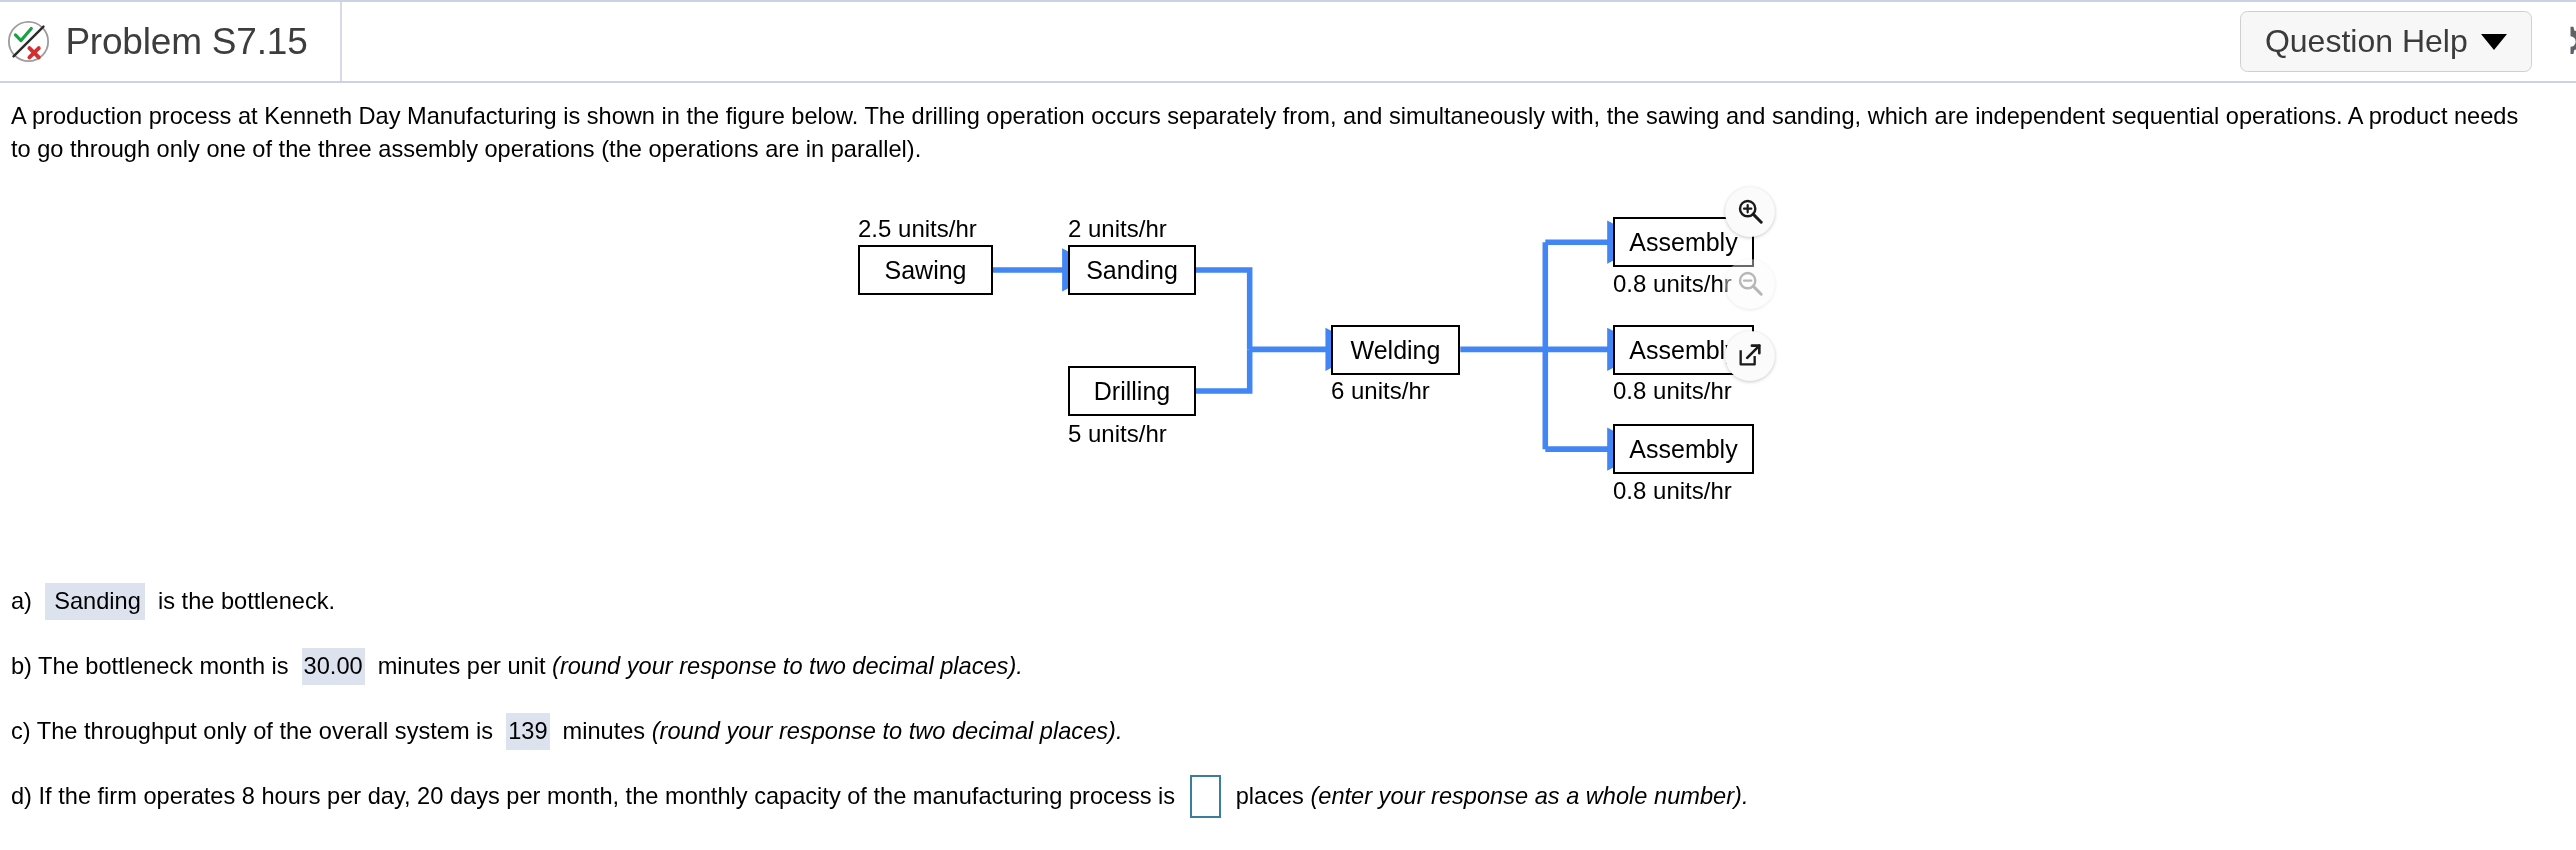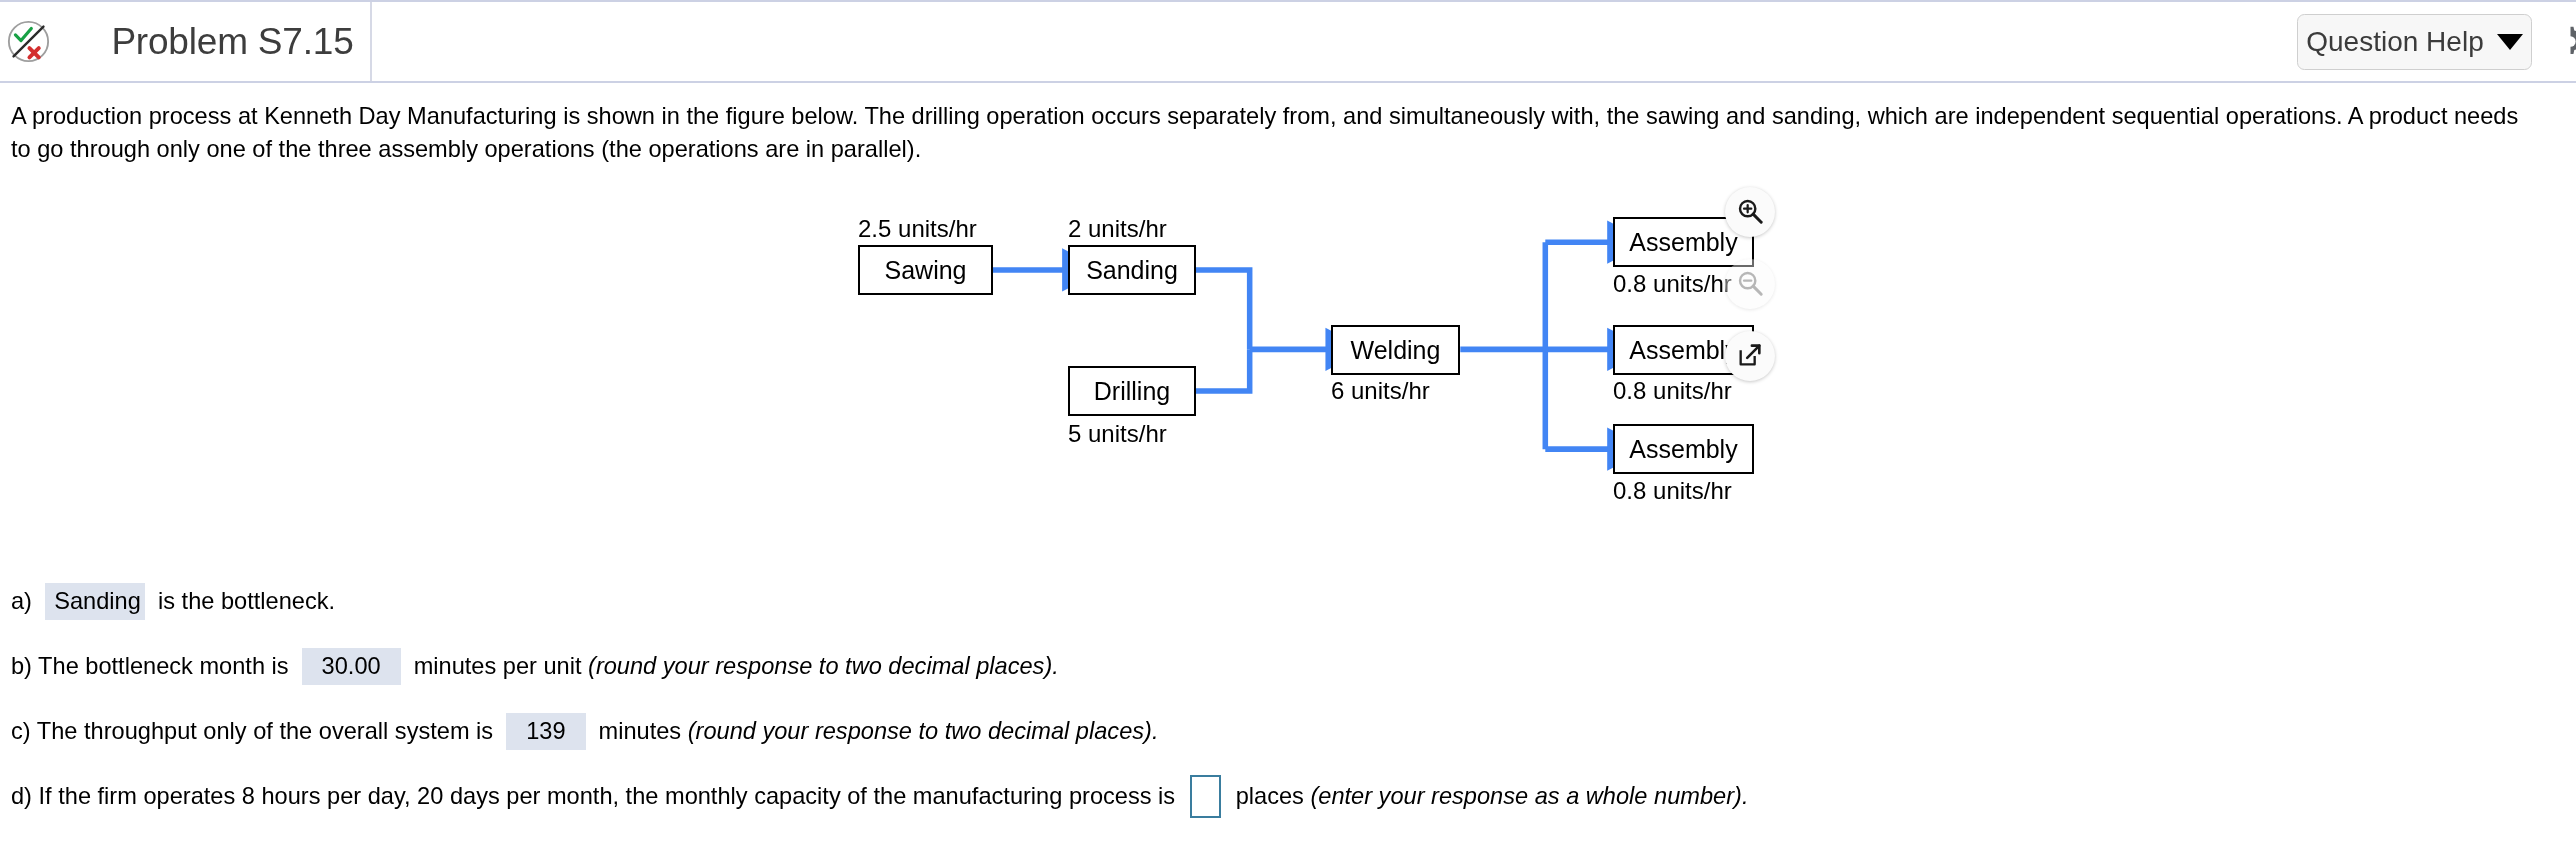--- a/index.html
+++ b/index.html
@@ -19,23 +19,22 @@
     border-bottom: 2.8px solid #ccd1e4;
     display: flex;
     align-items: center;
     background: #ffffff;
   }
   .header-left {
     display: flex;
     align-items: center;
     height: 100%;
     padding-left: 7.4px;
-    padding-right: 16px;
+    padding-right: 32px;
     border-right: 2.8px solid #d6d9e6;
-    gap: 46px;
   }
   .status-icon {
     width: 43px; height: 43px;
     flex: 0 0 auto;
     margin-right: 15px;
   }
   .problem-title {
     font-size: 37px;
     color: #3d3d3d;
     font-weight: 400;
@@ -49,22 +48,22 @@
     padding-right: 0px;
     height: 100%;
   }
   .question-help-btn {
     display: inline-flex;
     align-items: center;
     gap: 13px;
     background: #f7f7f7;
     border: 1.8px solid #cfcfcf;
     border-radius: 7.4px;
-    padding: 11px 8px;
-    font-size: 28px;
+    padding: 11px 24px;
+    font-size: 32px;
     color: #3b3b3b;
     cursor: pointer;
     white-space: nowrap;
   }
   .caret-down {
     width: 0; height: 0;
     border-left: 13px solid transparent;
     border-right: 13px solid transparent;
     border-top: 16.6px solid #000000;
   }
@@ -145,21 +144,21 @@
     align-items: center;
     justify-content: flex-start;
     background: #dde3ee;
     color: #000;
     font-size: 23.6px;
     height: 37px;
     padding: 0 9.2px;
     margin: 0 6.5px;
   }
   .filled-box.w-sanding { width: 100px; }
-  .filled-box.w-num { justify-content: center; padding: 0 20px; }
+  .filled-box.w-num { justify-content: center; padding: 0 2px; }
   .empty-box {
     display: inline-block;
     width: 31px; height: 43px;
     border: 2.8px solid #3a7d9e;
     background: #fff;
     margin: 0 8.3px;
     vertical-align: middle;
     cursor: text;
   }
   .ital { font-style: italic; }

